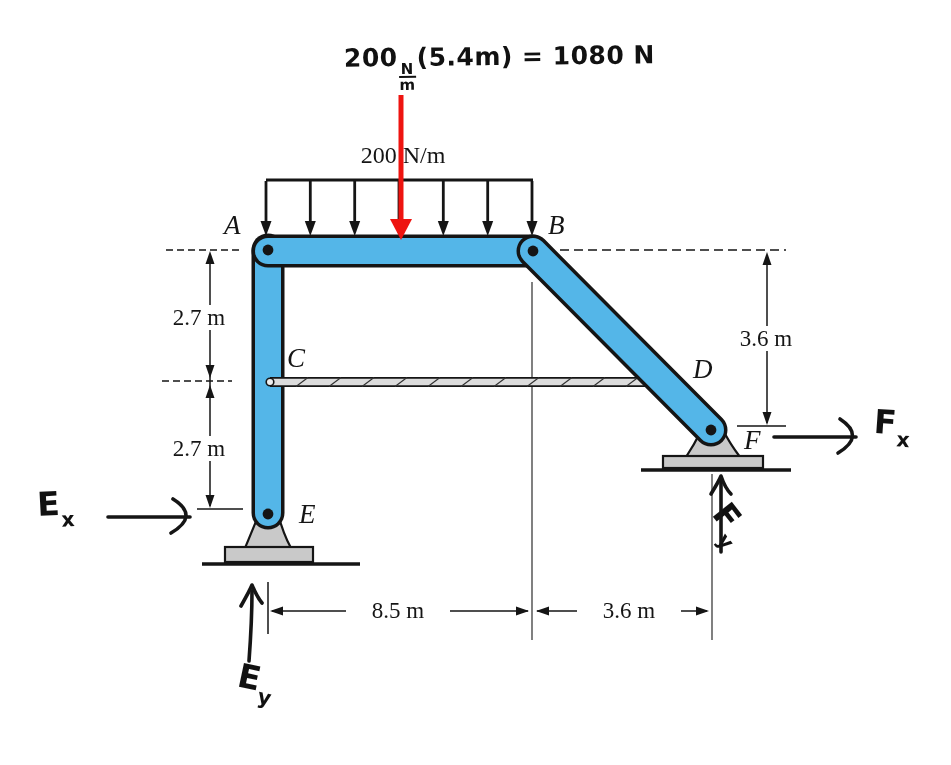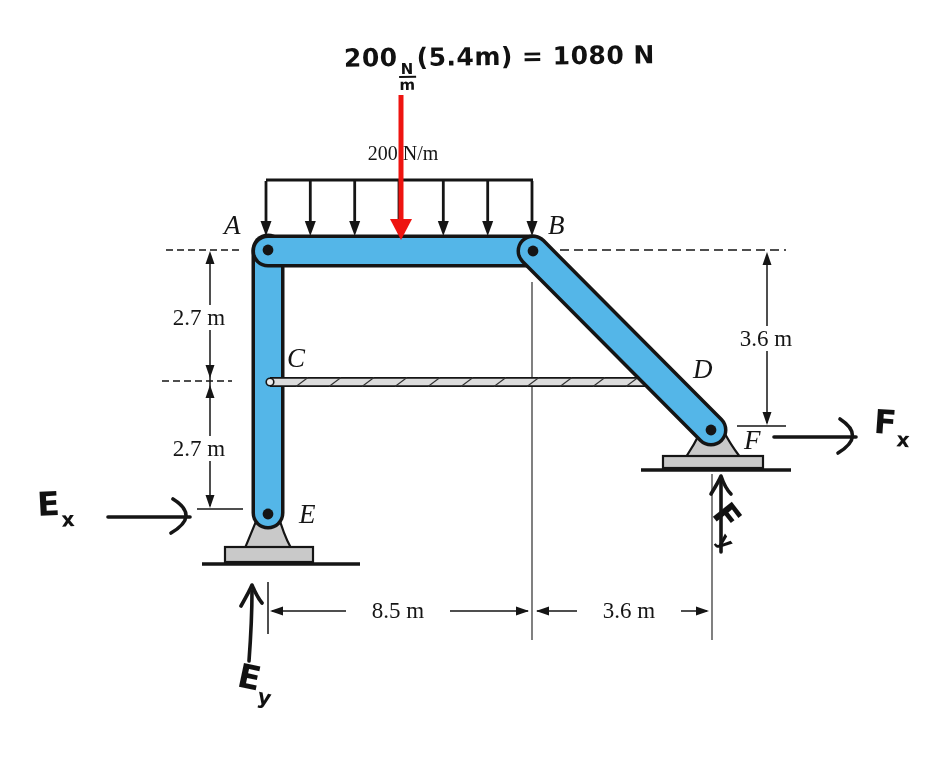--- a/index.html
+++ b/index.html
@@ -29,21 +29,21 @@
   .pt{
     position:absolute;font-style:italic;font-size:27px;line-height:1;
     font-family:"Liberation Serif", serif;
   }
   .dim{
     position:absolute;font-size:23px;line-height:1.1;text-align:center;width:104px;
     background:#fff;font-family:"Liberation Serif", serif;
   }
   .loadlab{
     position:absolute;left:344px;top:142px;width:118px;text-align:center;
-    font-size:20px;font-family:"Liberation Serif", serif;
+    font-size:24px;font-family:"Liberation Serif", serif;
   }
   .hand{
     font-family:"DejaVu Sans", sans-serif;font-weight:bold;color:#111;
   }
   .note{
     position:absolute;left:344px;top:42px;font-size:25px;letter-spacing:0.5px;
     white-space:nowrap;transform:rotate(-0.6deg);
   }
   .note .frac{
     display:inline-flex;flex-direction:column;align-items:center;vertical-align:-8px;

